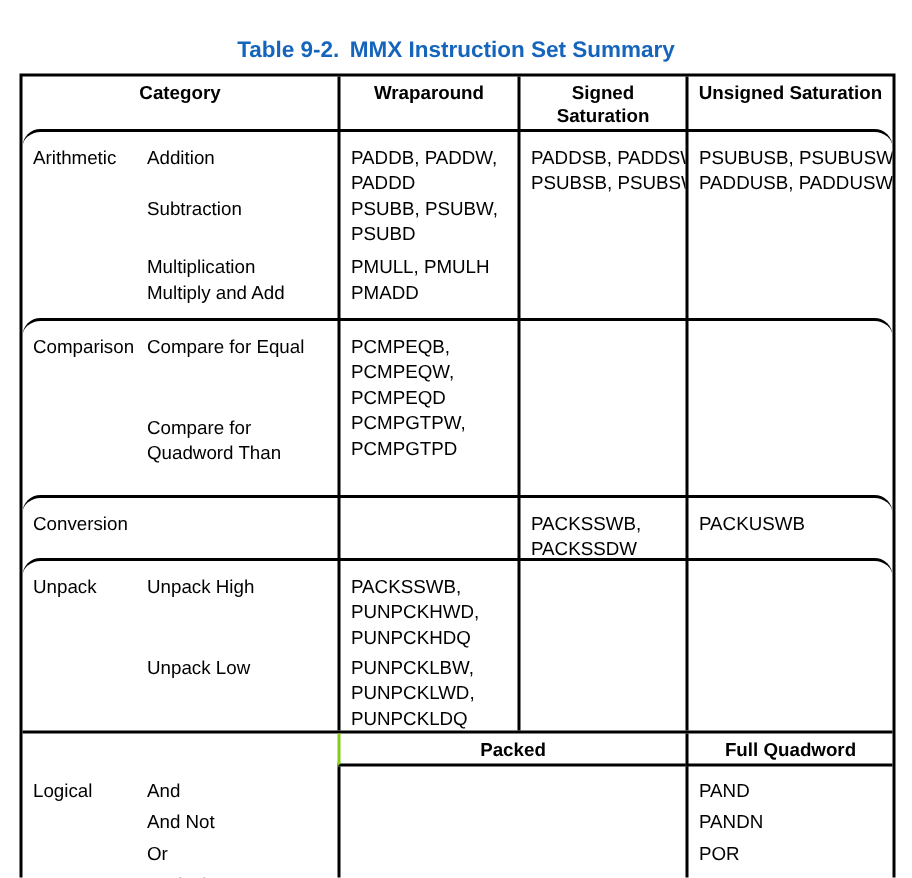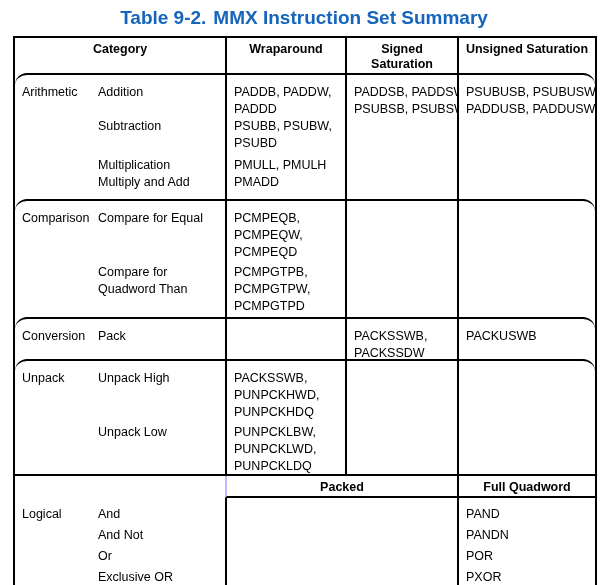--- a/index.html
+++ b/index.html
@@ -2,22 +2,22 @@
 <html><head>
 <meta charset="utf-8">
 <style>
   html,body{margin:0;padding:0;}
   body{
     width:608px;height:585px;background:#ffffff;
     font-family:"Liberation Sans", sans-serif;color:#000;
     overflow:hidden;
   }
   .title{
-    margin-top:7px;text-align:center;
-    font-size:19px;font-weight:bold;color:#1565bd;
+    margin-top:25px;text-align:center;
+    font-size:15px;font-weight:bold;color:#1565bd;
   }
   .title .tsp{margin-left:7px;}
   .tbl{
     margin:7px 0 0 13px;width:584px;
     border:2px solid #000;box-sizing:border-box;
     font-size:12.5px;line-height:17px;
   }
   .row{display:grid;grid-template-columns:210px 120px 112px 1fr;border-radius:12px;}
   .blk{border-top:2px solid #000;}
   .c{box-sizing:border-box;padding:9px 4px 0 7px;overflow:hidden;}
@@ -37,21 +37,21 @@
   .g4{margin-top:4px;}
   
   .bottom{
     border-top:2px solid #000;
     display:grid;
     grid-template-columns:210px 232px 1fr;
     grid-template-rows:22px 90px;
   }
   .bcell{box-sizing:border-box;overflow:hidden;}
   .bA{grid-area:1/1/3/2;display:flex;padding:30px 4px 0 7px;}
-  .bB{grid-area:1/2/2/3;border-left:2px solid #c4b5fd;border-bottom:2px solid #000;
+  .bB{grid-area:1/2/2/3;border-left:2px solid #84cc16;border-bottom:2px solid #000;
       text-align:center;font-weight:bold;padding-top:3px;}
   .bC{grid-area:1/3/2/4;border-left:2px solid #000;border-bottom:2px solid #000;
       text-align:center;font-weight:bold;padding-top:3px;}
   .bD{grid-area:2/2/3/3;border-left:2px solid #000;}
   .bE{grid-area:2/3/3/4;border-left:2px solid #000;padding:8px 4px 0 7px;}
 </style>
 </head>
 <body>
 
 <div class="page">
@@ -116,34 +116,30 @@
           <div class="ln"></div>
           <div class="ln"></div>
           <div class="ln g3">Compare for</div>
           <div class="ln">Quadword Than</div>
         </div>
       </div>
       <div class="c">
         <div class="ln">PCMPEQB,</div>
         <div class="ln">PCMPEQW,</div>
         <div class="ln">PCMPEQD</div>
-        <div class="ln g3">PCMPGTPB,</div>
         <div class="ln">PCMPGTPW,</div>
         <div class="ln">PCMPGTPD</div>
       </div>
       <div class="c"></div>
       <div class="c"></div>
     </div>
 
     <div class="row blk r-conv">
       <div class="c catcell">
         <div class="catname ln">Conversion</div>
-        <div class="subcol">
-          <div class="ln">Pack</div>
-        </div>
       </div>
       <div class="c"></div>
       <div class="c">
         <div class="ln">PACKSSWB,</div>
         <div class="ln">PACKSSDW</div>
       </div>
       <div class="c">
         <div class="ln">PACKUSWB</div>
       </div>
     </div>

